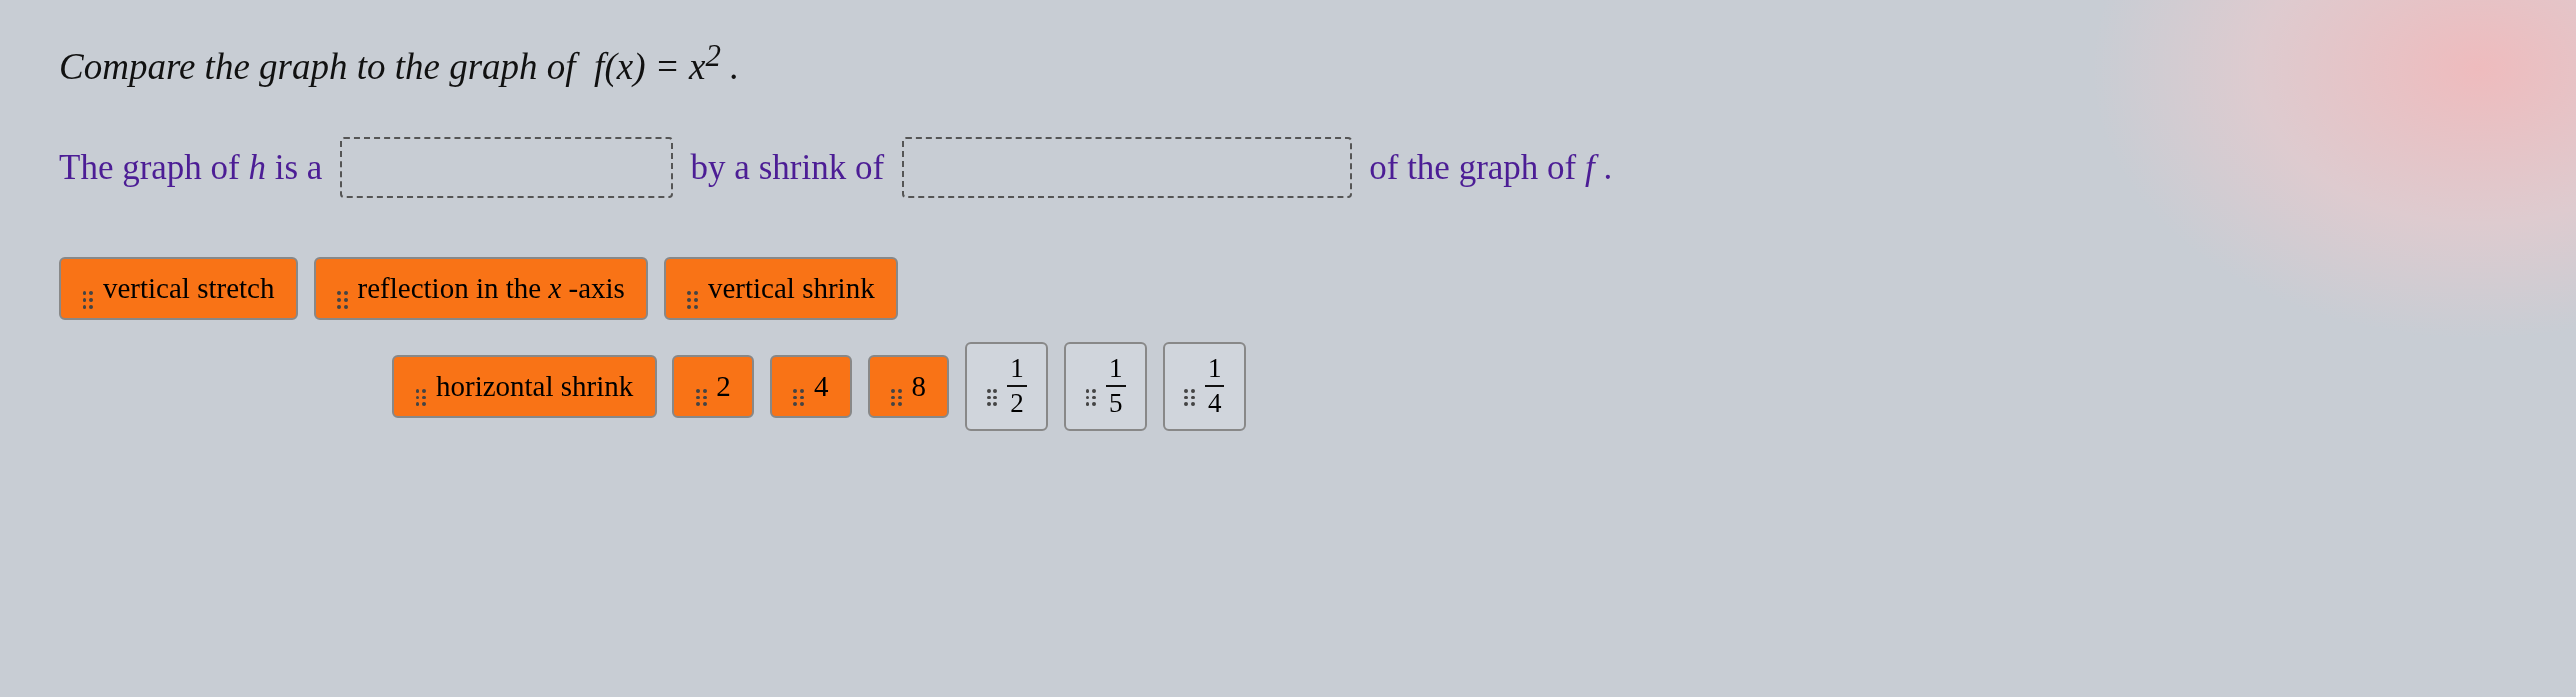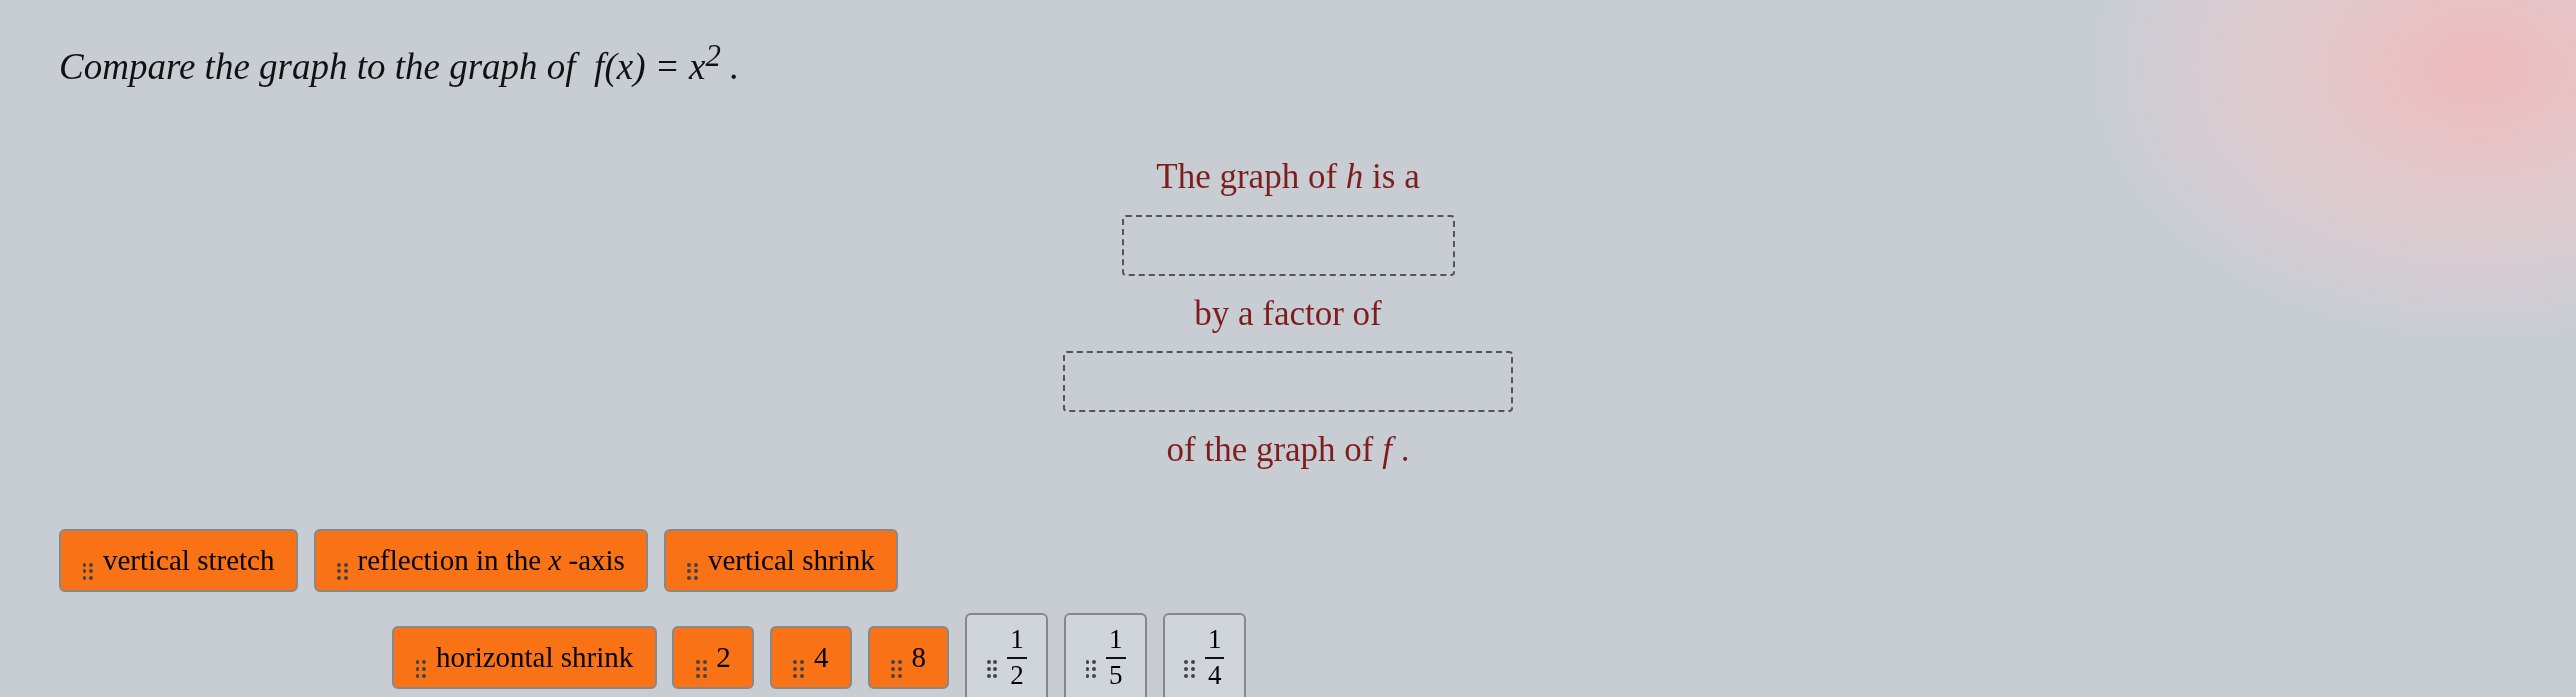--- a/index.html
+++ b/index.html
@@ -27,37 +27,36 @@
       right: 0;
       width: 489px;
       height: 342px;
       background: radial-gradient(ellipse at 80% 20%, rgba(255,180,180,0.7) 0%, rgba(255,200,200,0.4) 40%, transparent 70%);
       pointer-events: none;
     }
 
     .question-text {
       font-size: 37px;
       color: #111;
-      margin-bottom: 69px;
+      margin-bottom: 49px;
       font-style: italic;
     }
 
     .question-text .func {
       font-style: italic;
     }
 
     .sentence-row {
       display: flex;
       align-items: center;
       gap: 17.6px;
       font-size: 35px;
-      color: #7f1d1d;
+      color: #4c1d95;
       margin-bottom: 59px;
       flex-wrap: nowrap;
-      flex-direction: column;
     }
 
     .sentence-row .static-text {
       white-space: nowrap;
     }
 
     .drop-box {
       border: 2px dashed #555;
       border-radius: 3.9px;
       min-width: 333px;
@@ -154,21 +153,21 @@
   <div class="decorative-bg"></div>
 
   <div class="question-text">
     <span>Compare the graph to the graph of</span>
     &nbsp;<span class="func"><em>f</em>(<em>x</em>) = <em>x</em><sup>2</sup></span>&nbsp;.
   </div>
 
   <div class="sentence-row">
     <span class="static-text">The graph of <em>h</em> is a</span>
     <div class="drop-box"></div>
-    <span class="static-text">by a factor of</span>
+    <span class="static-text">by a shrink of</span>
     <div class="drop-box drop-box-wide"></div>
     <span class="static-text">of the graph of <em>f</em> .</span>
   </div>
 
   <div class="drag-tiles-section">
 
     <div class="tiles-row">
 
       <div class="tile">
         <span>

